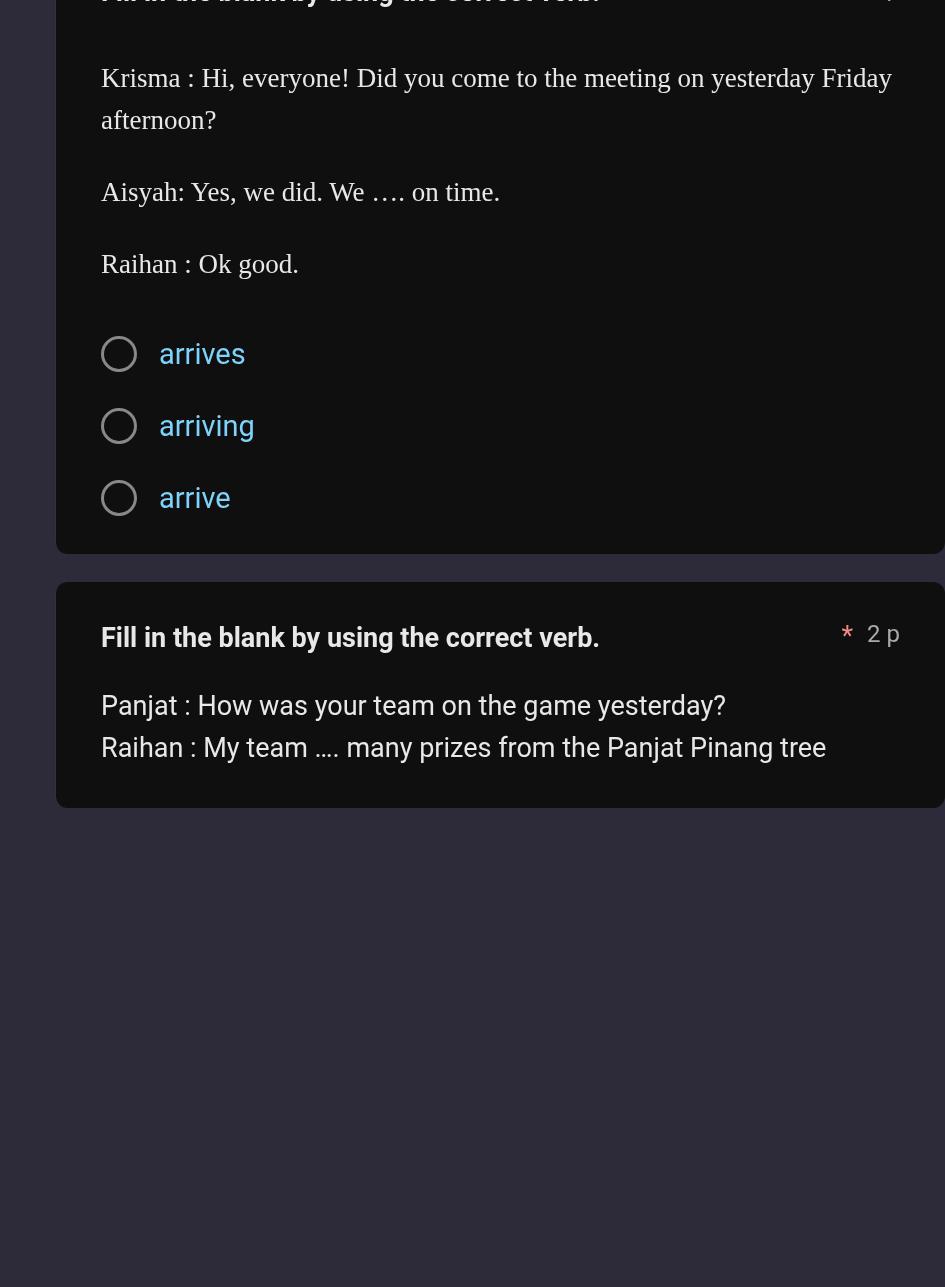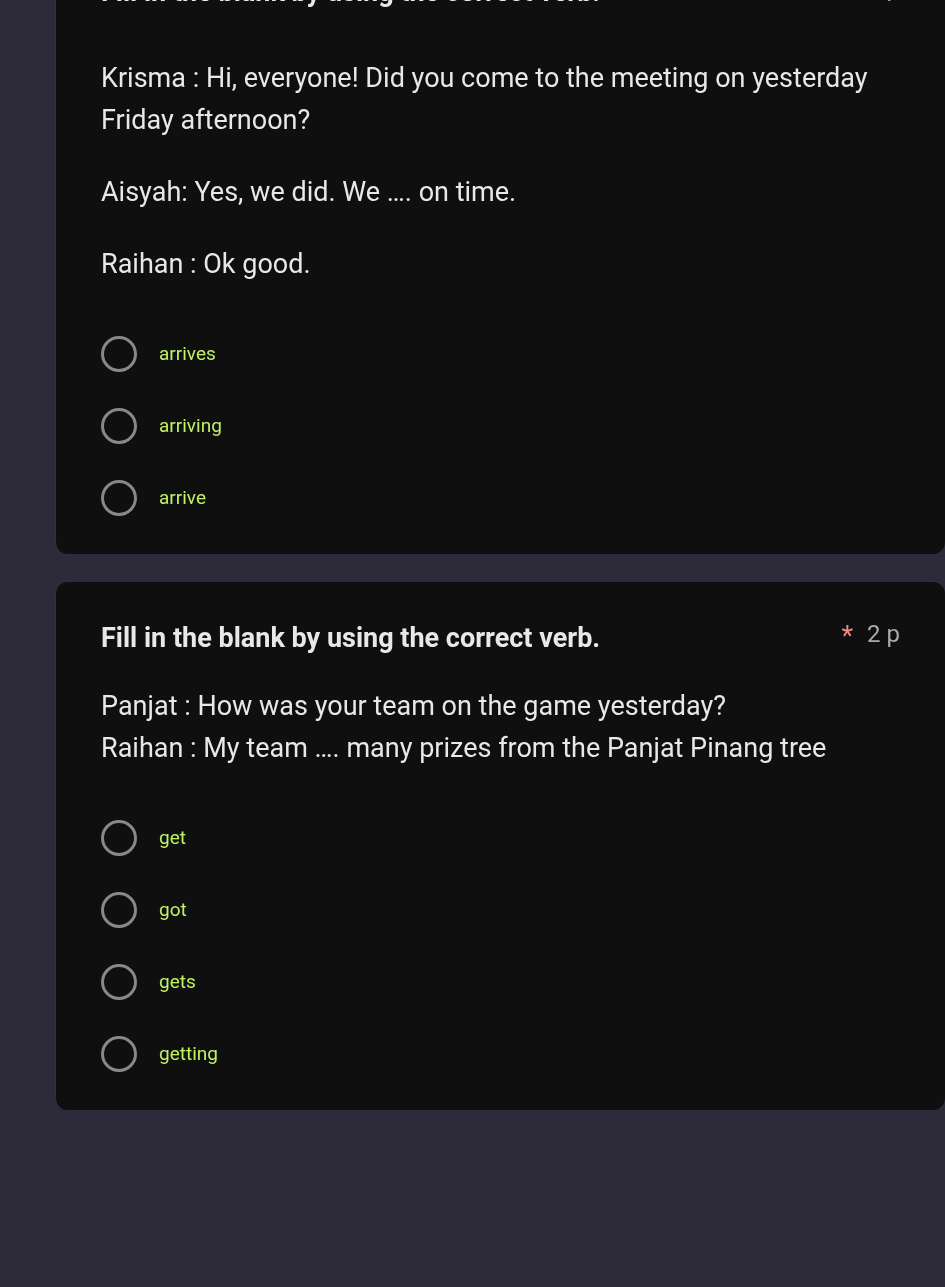--- a/index.html
+++ b/index.html
@@ -46,20 +46,21 @@
     font-size: 24px;
     white-space: nowrap;
   }
   .header-right {
     display: flex;
     align-items: flex-start;
     gap: 4px;
   }
   .dialogue-block {
     margin-top: 48px;
+    font-family: Liberation Serif, serif;
   }
   .dialogue {
     color: #e8e8e8;
     font-size: 27px;
     font-weight: 400;
     line-height: 1.55;
     margin-bottom: 30px;
   }
   .dialogue-tight {
     color: #e8e8e8;
@@ -81,22 +82,22 @@
     margin-bottom: 0;
   }
   .radio-circle {
     width: 36px;
     height: 36px;
     border: 3px solid #888;
     border-radius: 50%;
     flex-shrink: 0;
   }
   .option-label {
-    color: #bef264;
-    font-size: 19px;
+    color: #7dd3fc;
+    font-size: 29px;
     font-weight: 400;
   }
   .card2-header {
     margin-bottom: 30px;
   }
 </style>
 </head>
 <body>
 
 <div class="card" style="margin-top:-30px; padding-top:0;">
@@ -137,31 +138,13 @@
       <span class="required-star">*</span>
       <span class="points">2 p</span>
     </div>
   </div>
 
   <div>
     <p class="dialogue-tight">Panjat  : How was your team on the game yesterday?</p>
     <p class="dialogue-tight">Raihan : My team …. many prizes from the Panjat Pinang tree</p>
   </div>
 
-  <div class="options">
-    <div class="option-row">
-      <div class="radio-circle"></div>
-      <span class="option-label">get</span>
-    </div>
-    <div class="option-row">
-      <div class="radio-circle"></div>
-      <span class="option-label">got</span>
-    </div>
-    <div class="option-row">
-      <div class="radio-circle"></div>
-      <span class="option-label">gets</span>
-    </div>
-    <div class="option-row">
-      <div class="radio-circle"></div>
-      <span class="option-label">getting</span>
-    </div>
-  </div>
 </div>
 
 </body></html>

